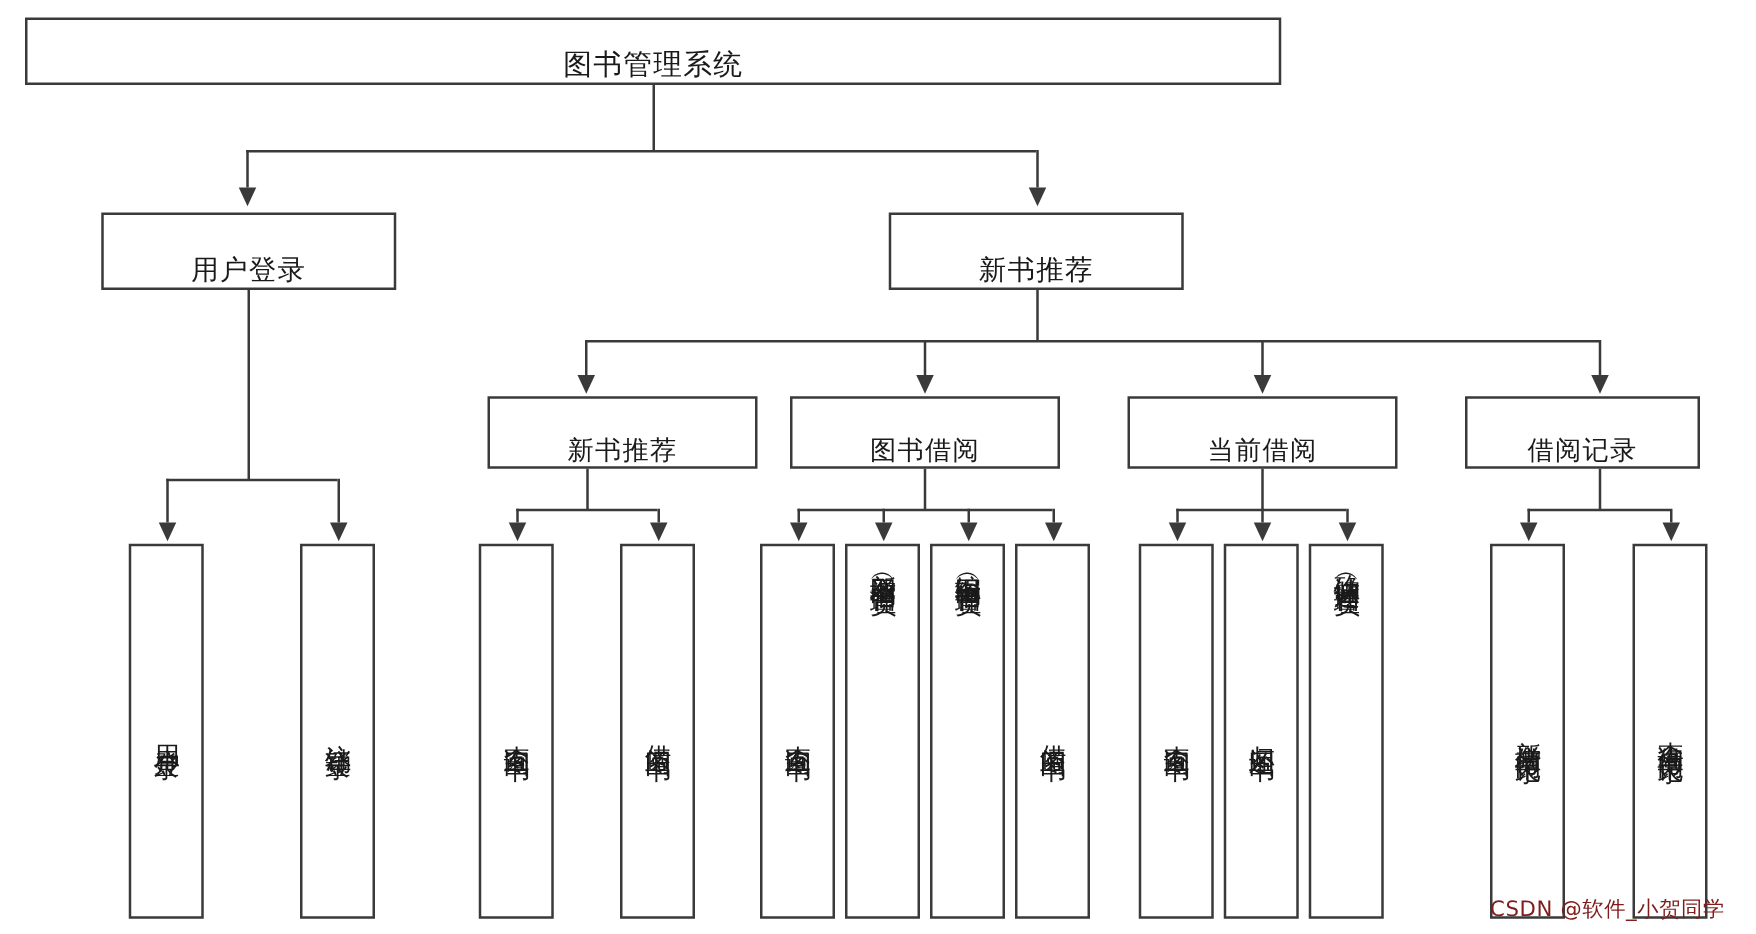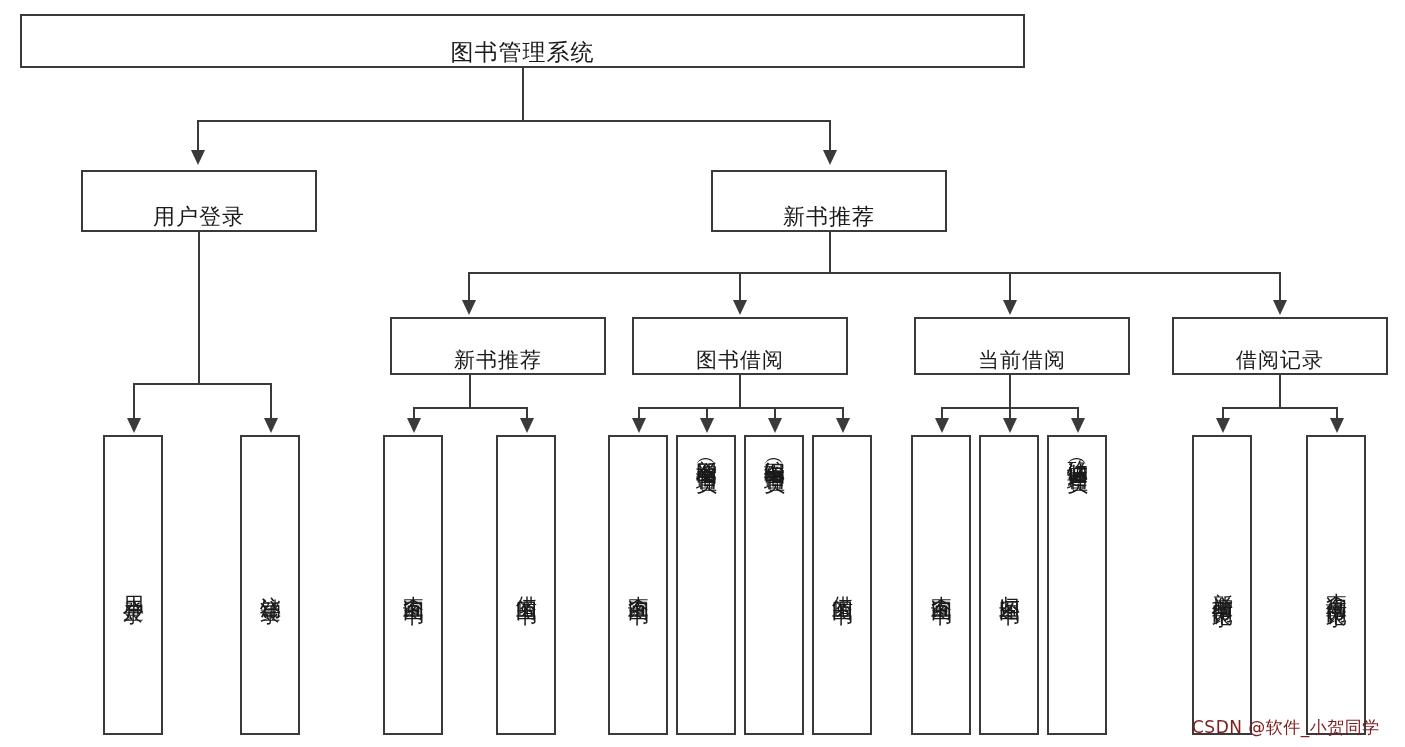--- a/index.html
+++ b/index.html
@@ -137,24 +137,24 @@
   <div class="arrow" style="left:1003px;top:300px;"></div>
   <div class="vline" style="left:1279px;top:272px;height:28px;"></div>
   <div class="arrow" style="left:1273px;top:300px;"></div>
 
   <div class="node lvl3" style="left:362px;top:317px;width:216px;height:58px;margin-left:28px;">
     <span>新书推荐</span>
   </div>
   <div class="node lvl3" style="left:632px;top:317px;width:216px;height:58px;">
     <span>图书借阅</span>
   </div>
-  <div class="node lvl3" style="left:902px;top:317px;width:216px;height:58px;margin-left:12px;">
+  <div class="node lvl3" style="left:902px;top:317px;width:216px;height:58px;">
     <span>当前借阅</span>
   </div>
-  <div class="node lvl3" style="left:1172px;top:317px;width:216px;height:58px;">
+  <div class="node lvl3" style="left:1172px;top:317px;width:188px;height:58px;">
     <span>借阅记录</span>
   </div>
 
   <div class="vline" style="left:469px;top:375px;height:33px;"></div>
   <div class="hline" style="left:413px;top:407px;width:113px;"></div>
   <div class="vline" style="left:413px;top:407px;height:11px;"></div>
   <div class="arrow" style="left:407px;top:418px;"></div>
   <div class="vline" style="left:526px;top:407px;height:11px;"></div>
   <div class="arrow" style="left:520px;top:418px;"></div>
 

